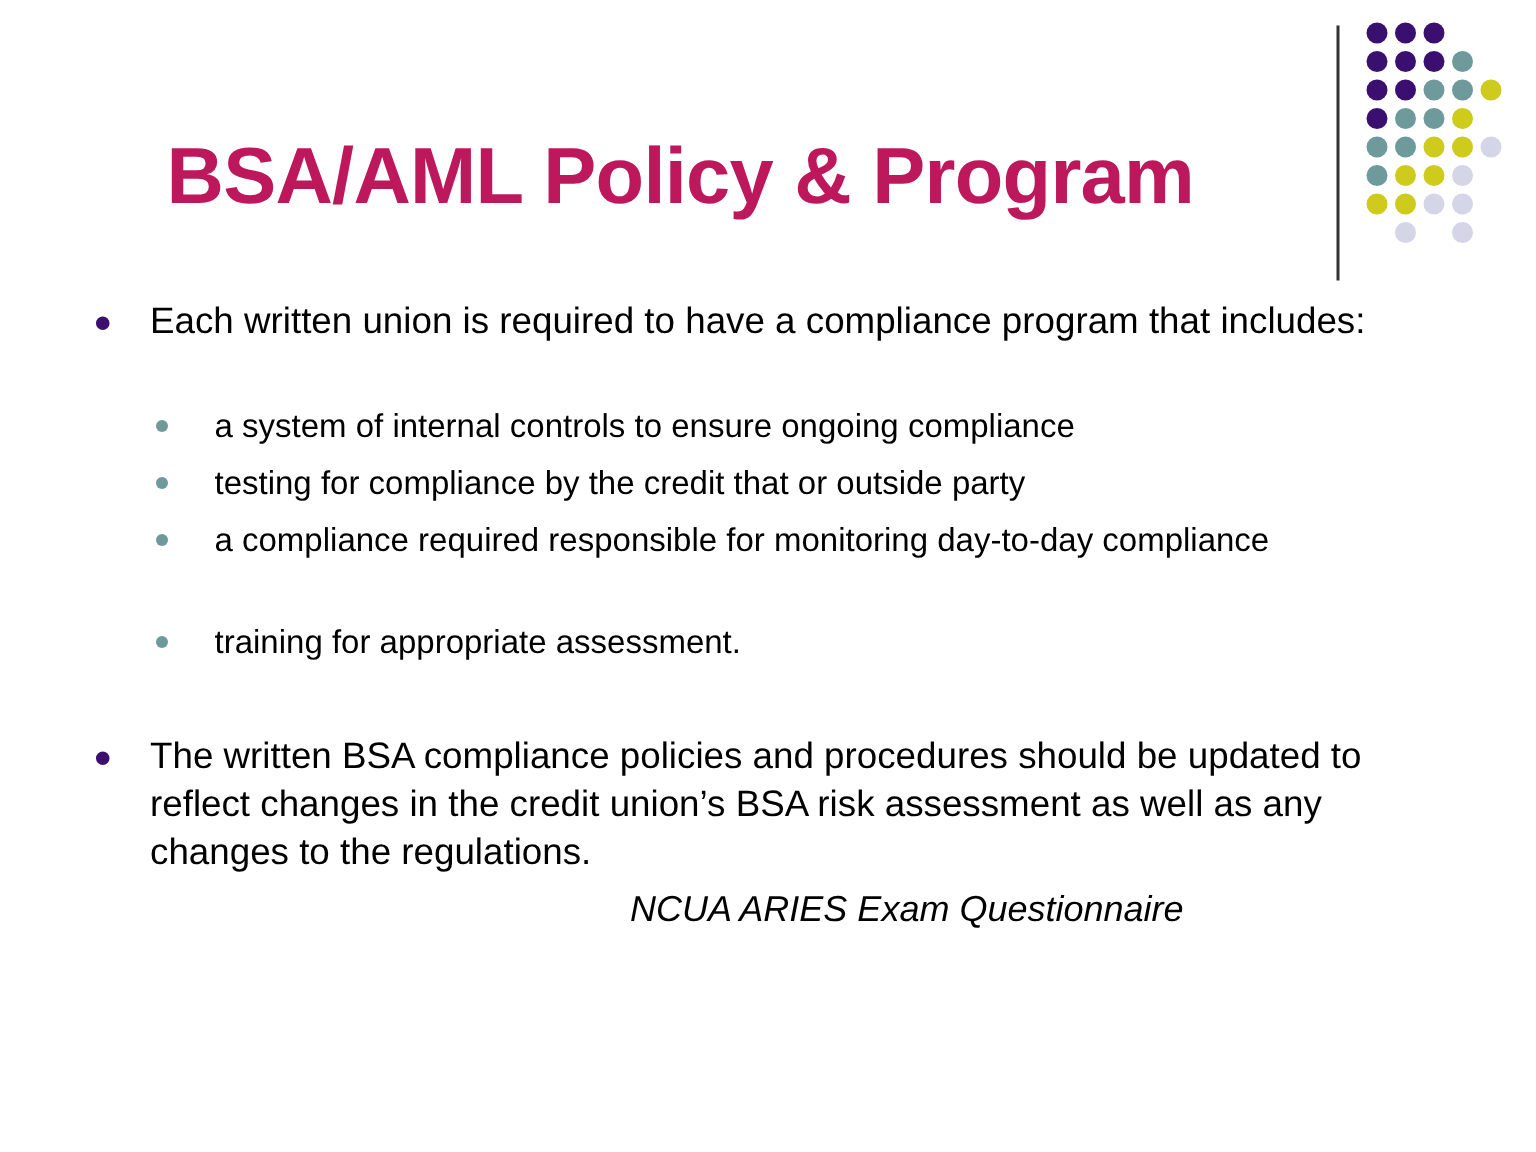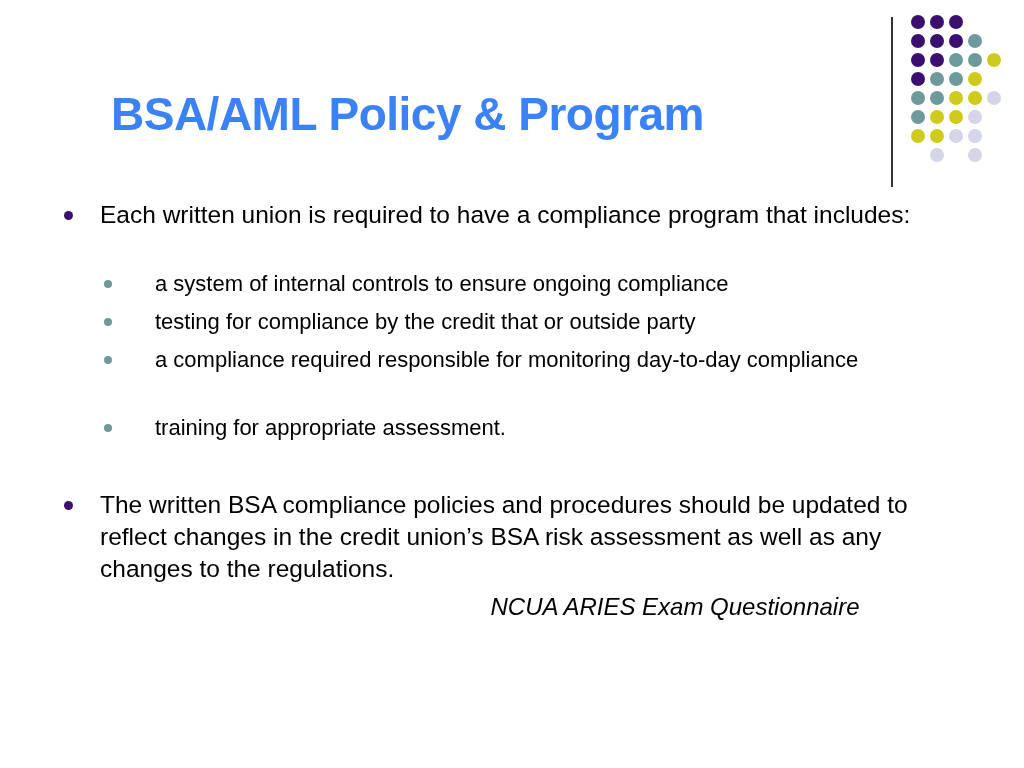--- a/index.html
+++ b/index.html
@@ -11,23 +11,23 @@
       width: 1024px;
       height: 768px;
       position: relative;
       overflow: hidden;
       font-family: "Liberation Sans", sans-serif;
     }
     .slide-title {
       position: absolute;
       left: 111px;
       top: 88px;
-      font-size: 46px;
+      font-size: 53px;
       font-weight: bold;
-      color: #3b82f6;
+      color: #be185d;
       letter-spacing: -0.5px;
       white-space: nowrap;
       line-height: 1.15;
     }
     .divider {
       position: absolute;
       left: 891px;
       top: 17px;
       width: 2px;
       height: 170px;
@@ -86,30 +86,30 @@
       position: absolute;
       left: 0;
       top: 11px;
       width: 8px;
       height: 8px;
       border-radius: 50%;
       background: #6f9a9c;
     }
     .bullet-l2 .text {
       position: absolute;
-      left: 51px;
+      left: 39px;
       width: 760px;
       white-space: normal;
     }
     .citation {
       position: absolute;
       left: 420px;
       width: 510px;
       top: 593px;
-      text-align: center;
+      text-align: left;
       font-size: 24px;
       font-style: italic;
       color: #000000;
       white-space: nowrap;
     }
   </style>
 </head>
 <body>
 
 <div>

